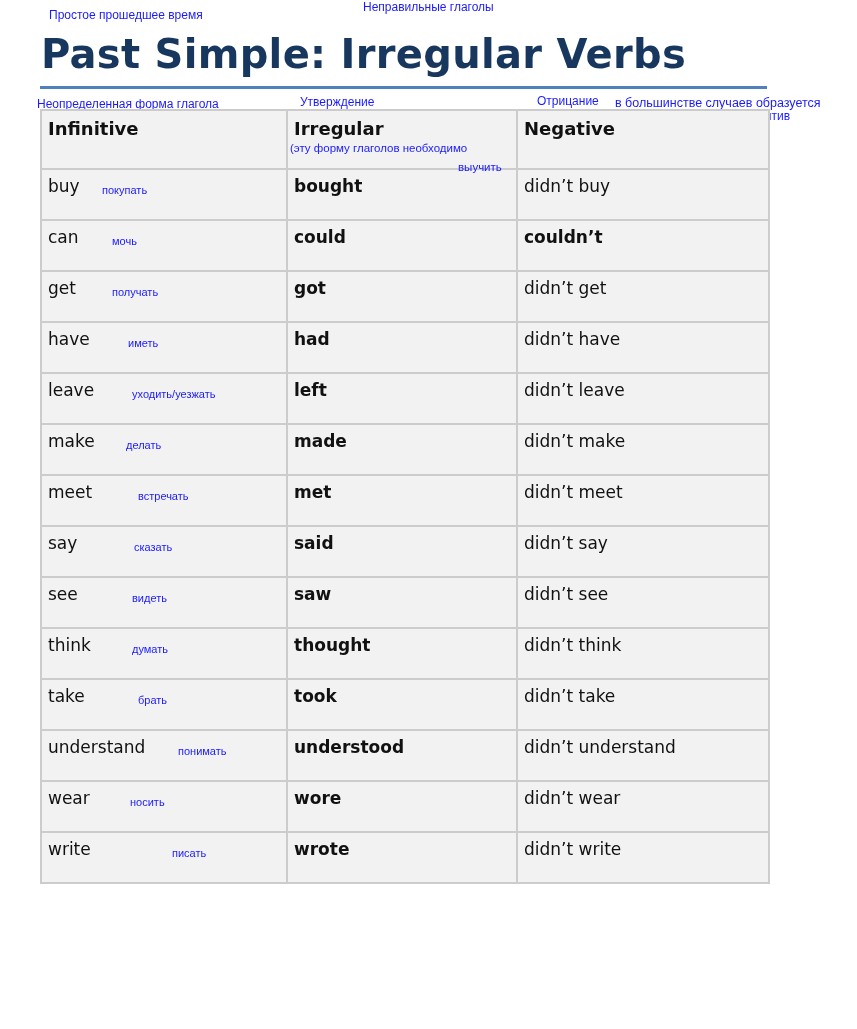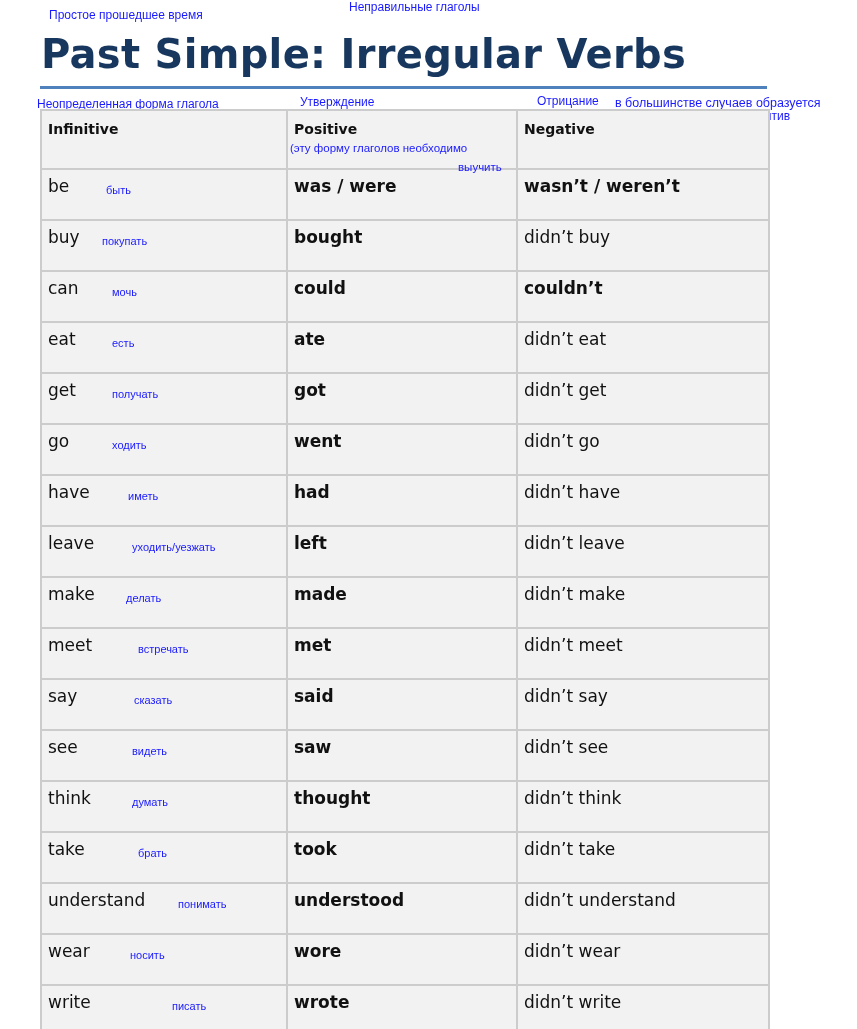--- a/index.html
+++ b/index.html
@@ -6,80 +6,65 @@
   body { width: 857px; height: 1029px; position: relative; overflow: hidden; font-family: "DejaVu Sans", sans-serif; }
   .note { position: absolute; color: #1a1aff; font-family: "Liberation Sans", sans-serif; font-size: 12px; line-height: 13px; white-space: nowrap; }
   .title { position: absolute; left: 41px; top: 28px; font-family: "DejaVu Sans", sans-serif; font-weight: bold; font-size: 40px; line-height: 52px; color: #17375e; letter-spacing: 0.3px; white-space: nowrap; }
   .title-rule { position: absolute; left: 40px; top: 86px; width: 727px; height: 3px; background: #4f81bd; }
   table.verbs { position: absolute; left: 40px; top: 109px; border-collapse: collapse; background: #f2f2f2; }
   table.verbs td { border: 2px solid #cccccc; vertical-align: top; padding: 6px 6px 0 6px; height: 43px; font-size: 17px; color: #111; position: relative; }
   table.verbs td.c1 { width: 232px; }
   table.verbs td.c2 { width: 216px; }
   table.verbs td.c3 { width: 238px; }
   table.verbs tr.hdr td { height: 50px; padding-top: 7px; }
-  .hdr-label { font-weight: bold; font-size: 14px; }
+  .hdr-label { font-weight: bold; font-size: 18px; }
   .bold { font-weight: bold; }
   .tr { color: #1a1aff; font-family: "Liberation Sans", sans-serif; font-size: 11px; position: absolute; top: 14px; white-space: nowrap; }
   .sub { position: absolute; color: #1a1aff; font-family: "Liberation Sans", sans-serif; font-size: 11.5px; white-space: nowrap; }
 </style>
 </head>
 <body>
 
 <div class="note" style="left:49px; top:9px;">Простое прошедшее время</div>
-<div class="note" style="left:349px; top:1px;">Неправильные глаголы</div>
+<div class="note" style="left:363px; top:1px;">Неправильные глаголы</div>
 
 <div class="title">Past Simple: Irregular Verbs</div>
 <div class="title-rule"></div>
 
 <div class="note" style="left:37px; top:98px;text-align:right;">Неопределенная форма глагола</div>
 <div class="note" style="left:300px; top:96px;">Утверждение</div>
 <div class="note" style="left:537px; top:95px;">Отрицание</div>
 <div class="note" style="left:615px; top:97px; font-size:12.5px;">в большинстве случаев образуется</div>
 <div class="note" style="left:615px; top:110px; font-size:12px;">при помощи didn't + инфинитив</div>
 
 <table class="verbs">
   <tbody id="verbs-body">
     <tr class="hdr">
       <td class="c1"><span class="hdr-label">Infinitive</span></td>
       <td class="c2">
-        <span class="hdr-label">Positive</span>
+        <span class="hdr-label">Irregular</span>
         <span class="sub" style="left:2px; top:31px;">(эту форму глаголов необходимо</span>
         <span class="sub" style="left:170px; top:50px;">выучить</span>
       </td>
       <td class="c3"><span class="hdr-label">Negative</span></td>
     </tr>
-  <tr>
-        <td class="c1"><span>be</span><span class="tr" style="left: 64px;">быть</span></td>
-        <td class="c2"><span class="bold">was / were</span></td>
-        <td class="c3"><span class="bold">wasn’t / weren’t</span></td>
-      </tr>
       <tr>
         <td class="c1"><span>buy</span><span class="tr" style="left: 60px;">покупать</span></td>
         <td class="c2"><span class="bold">bought</span></td>
         <td class="c3"><span>didn’t buy</span></td>
       </tr>
       <tr>
         <td class="c1"><span>can</span><span class="tr" style="left: 70px;">мочь</span></td>
         <td class="c2"><span class="bold">could</span></td>
         <td class="c3"><span class="bold">couldn’t</span></td>
       </tr>
       <tr>
-        <td class="c1"><span>eat</span><span class="tr" style="left: 70px;">есть</span></td>
-        <td class="c2"><span class="bold">ate</span></td>
-        <td class="c3"><span>didn’t eat</span></td>
-      </tr>
-      <tr>
         <td class="c1"><span>get</span><span class="tr" style="left: 70px;">получать</span></td>
         <td class="c2"><span class="bold">got</span></td>
         <td class="c3"><span>didn’t get</span></td>
-      </tr>
-      <tr>
-        <td class="c1"><span>go</span><span class="tr" style="left: 70px;">ходить</span></td>
-        <td class="c2"><span class="bold">went</span></td>
-        <td class="c3"><span>didn’t go</span></td>
       </tr>
       <tr>
         <td class="c1"><span>have</span><span class="tr" style="left: 86px;">иметь</span></td>
         <td class="c2"><span class="bold">had</span></td>
         <td class="c3"><span>didn’t have</span></td>
       </tr>
       <tr>
         <td class="c1"><span>leave</span><span class="tr" style="left: 90px;">уходить/уезжать</span></td>
         <td class="c2"><span class="bold">left</span></td>
         <td class="c3"><span>didn’t leave</span></td>

